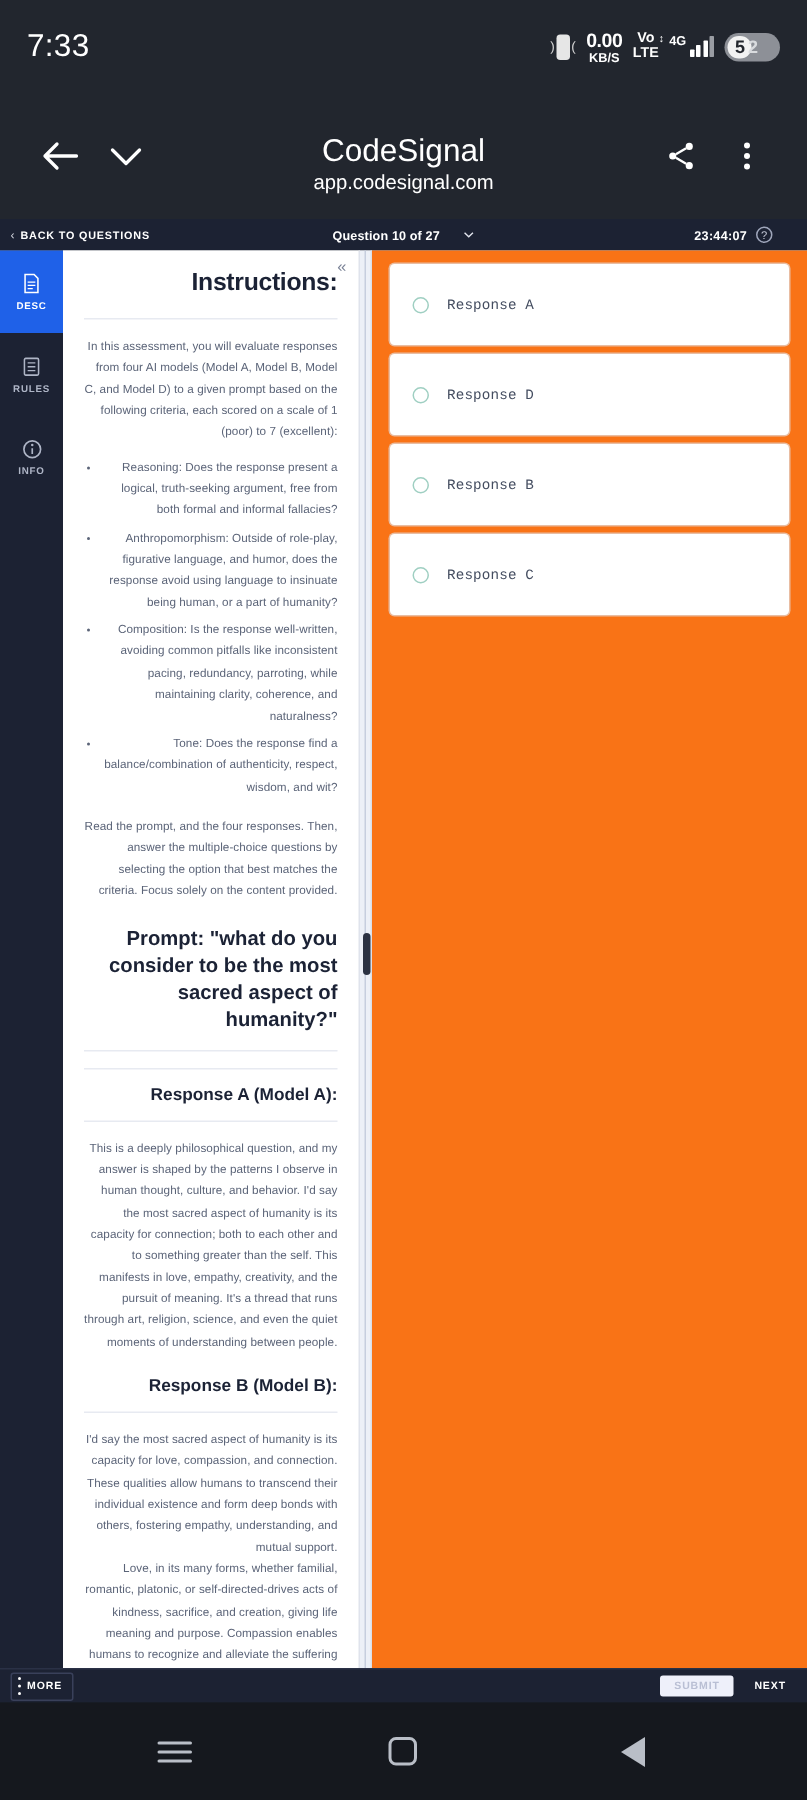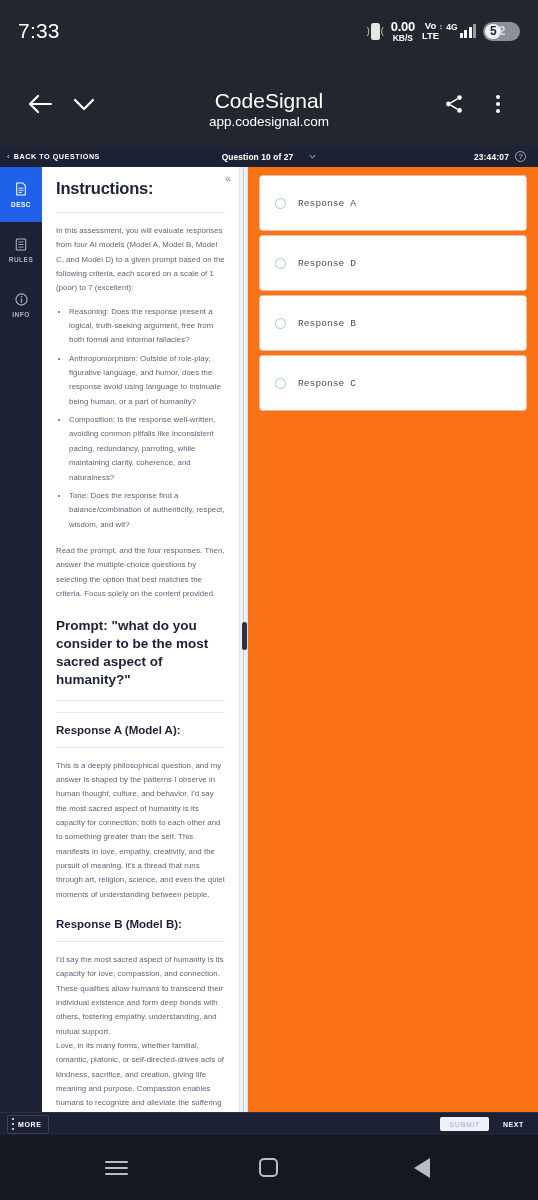--- a/index.html
+++ b/index.html
@@ -73,21 +73,21 @@
   .back-q .lbl { font-weight: 700; letter-spacing: .55px; font-size: 7.2px; }
   .chev-l { font-size: 8px; line-height: 1; color: #d6d9e2; }
   .qcenter {
     position: absolute; left: 0; right: 0; text-align: center;
     font-size: 8.4px; font-weight: 600; letter-spacing: .1px;
     display: flex; align-items: center; justify-content: center; gap: 4px;
     pointer-events: none;
   }
   .qcenter .qsel { pointer-events: auto; cursor: pointer; display:flex; gap:16px; align-items:center;}
   .csbar-right {
-    margin-left: auto; display: flex; align-items: center; gap: 6px; padding-right: 12px;
+    margin-left: auto; display: flex; align-items: center; gap: 6px; padding-right: 23px;
   }
   .timer { font-size: 8.4px; font-weight: 600; letter-spacing: .2px; }
   .helpc {
     width: 11px; height: 11px; border: 1px solid #9fa6bb; border-radius: 50%;
     color: #c3c8d6; font-size: 7.5px; display: flex; align-items: center;
     justify-content: center; cursor: pointer; line-height: 1;
   }
 
   
   .workspace {
@@ -103,21 +103,21 @@
   }
   .side-item.active { background: #1f61e8; color: #fff; }
   .side-item .sl { font-size: 6.5px; font-weight: 700; letter-spacing: .5px; }
   .side-icon { width: 14px; height: 15px; display:flex; align-items:center; justify-content:center;}
 
   
   .instr-panel {
     width: 198px; flex: 0 0 198px; background: #fff; position: relative;
     overflow: hidden; border-right: 1px solid #dfe3ec;
   }
-  .instr-scroll { padding: 12px 14px 16px 14px; height: 100%; }
+  .instr-scroll { padding: 12px 14px 16px 14px; height: 100%; text-align: right; }
   .collapse-btn {
     position: absolute; top: 6px; right: 8px; color: #7a8296; font-size: 11px;
     cursor: pointer; line-height: 1; z-index: 4;
   }
   h1.h-title {
     font-size: 16.5px; font-weight: 700; color: #1b2235; letter-spacing: -.2px;
     margin-bottom: 14px;
   }
   .divider { height: 1px; background: #e7eaf1; margin: 11px 0 11px 0; }
   p.body, li.body {

